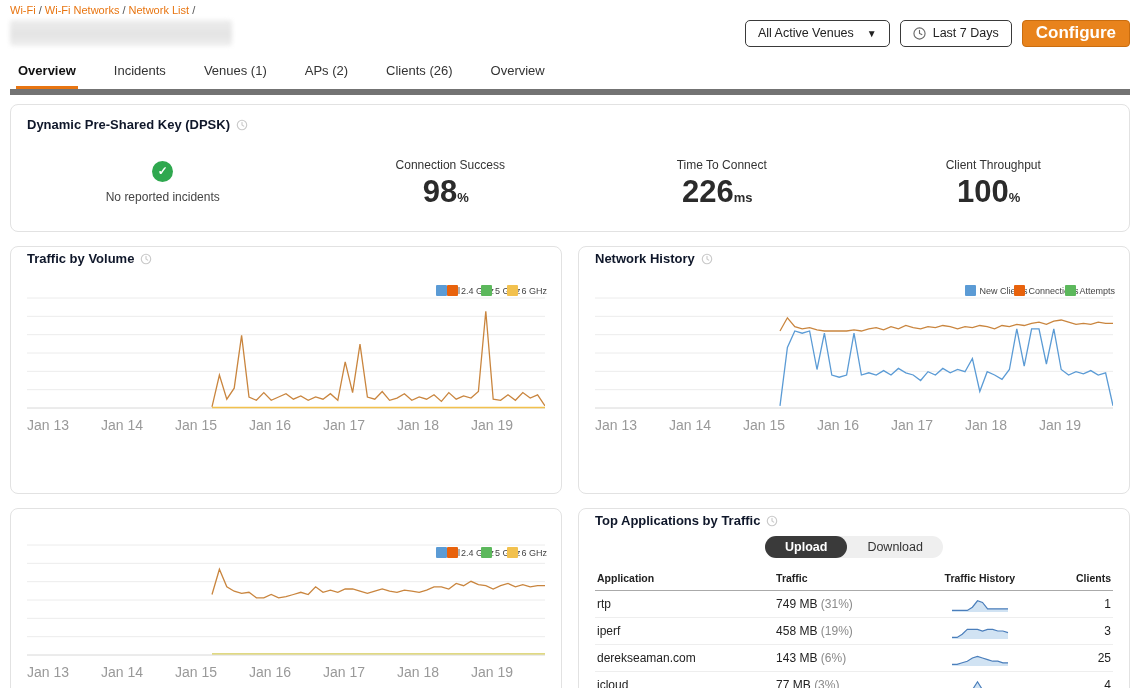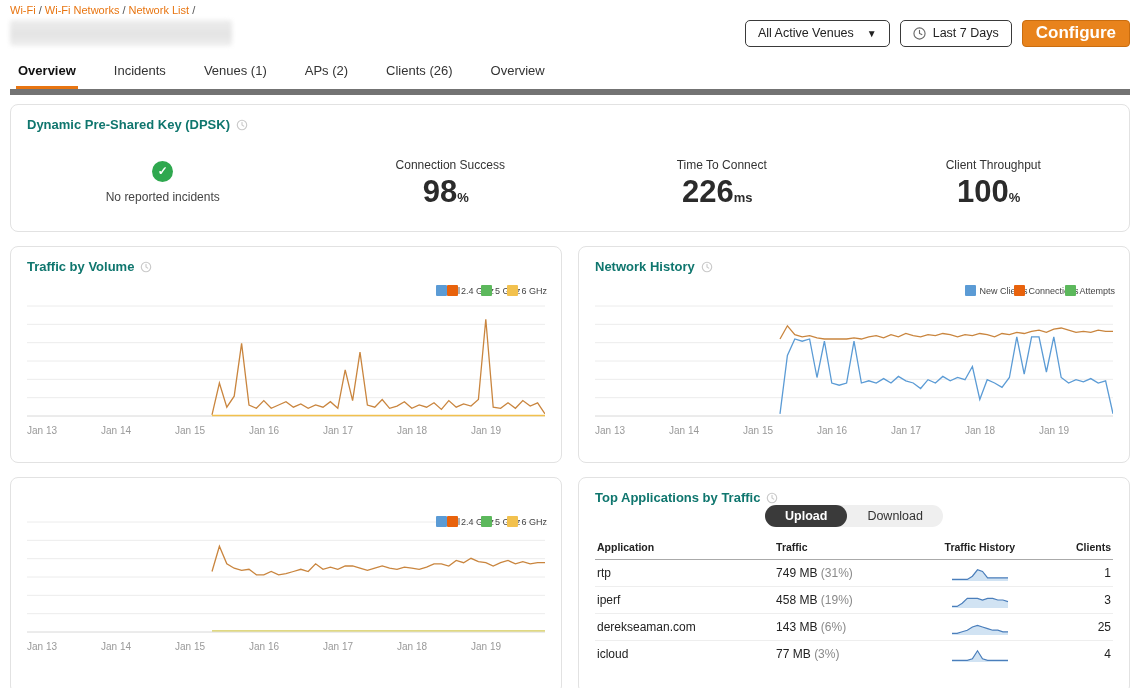--- a/index.html
+++ b/index.html
@@ -21,45 +21,45 @@
   .btn-primary { height:27px; padding:0 13px; background:#e8831c; border:1px solid #c96d10;
     border-radius:4px; color:#fff; font-size:17px; font-weight:700; cursor:pointer; }
   .clock-svg { width:13px; height:13px; }
 
   .tabbar { display:flex; gap:34px; margin-top:9px; border-bottom:6px solid #737373; padding-left:6px; }
   .tab { font-size:13px; color:#333; padding:6px 2px 8px; cursor:pointer; }
   .tab.active { color:#111; font-weight:700; border-bottom:3px solid #e87511; }
 
   
   .panel { border:1px solid #e2e2e2; border-radius:8px; background:#fff; position:relative; }
-  .panel-title { display:flex; align-items:center; gap:6px; font-size:13px; font-weight:700; color:#0f766e;text-align:right; }
+  .panel-title { display:flex; align-items:center; gap:6px; font-size:13px; font-weight:700; color:#0f172a;text-align:right; }
   .hist-icon { width:12px; height:12px; opacity:.45; }
 
   .dpsk { margin-top:9px; height:128px; padding:12px 16px; }
   .dpsk-row { display:flex; margin-top:14px; }
   .dpsk-col { flex:1; display:flex; flex-direction:column; align-items:center; justify-content:center; height:72px; }
   .check-circle { width:21px; height:21px; border-radius:50%; background:#2fa84f; color:#fff;
     display:flex; align-items:center; justify-content:center; font-size:12px; font-weight:700; }
   .status-text { font-size:12px; color:#444; margin-top:8px; }
   .metric-label { font-size:12px; color:#333;margin-left:32px; }
   .metric-value { margin-top:4px; font-size:31px; font-weight:700; color:#2b2b2b; line-height:1;margin-left:23px; }
   .metric-unit { font-size:13px; font-weight:700; }
 
   .grid { display:grid; grid-template-columns:1fr 1fr; gap:16px; margin-top:14px; }
-  .chart-panel { height:217px; padding:12px 16px; }
+  .chart-panel { height:248px; padding:4px 16px; }
   .legend { position:absolute; top:38px; right:14px; display:flex; font-size:9px; color:#444; }
   .legend .li { display:flex; align-items:center; white-space:nowrap; }
   .legend .li + .li { margin-left:-13px; }
   .legend .sw { width:11px; height:11px; border-radius:1px; margin-right:3px; flex:none; }
   .chart { margin-top:30px; height:118px; width:100%; }
-  .xlabels { position:relative; height:15px; margin-top:3px; font-size:10px; color:#999; }
+  .xlabels { position:relative; height:15px; margin-top:3px; font-size:14px; color:#999; }
   .xlabels span { position:absolute; top:0; }
 
   
-  .toggle-wrap { display:flex; justify-content:center; margin-top:0; }
+  .toggle-wrap { display:flex; justify-content:center; margin-top:8px; }
   .toggle { display:flex; background:#efefef; border-radius:14px; }
   .tg { padding:4px 20px; font-size:12.5px; border-radius:14px; color:#333; cursor:pointer; }
   .tg.sel { background:#3a3a3a; color:#fff; font-weight:700; }
   table.apps { width:100%; border-collapse:collapse; margin-top:10px; }
   table.apps th { font-size:10.5px; font-weight:700; text-align:left; padding:4px 2px 6px;
     border-bottom:1px solid #aaa; color:#222; }
   table.apps th.c { text-align:center; } table.apps th.r { text-align:right; }
   table.apps td { font-size:12px; padding:2px 2px; border-bottom:1px solid #eee; color:#222; height:23px; }
   table.apps tr:last-child td { border-bottom:none; }
   td.c { text-align:center; } td.r { text-align:right; }

